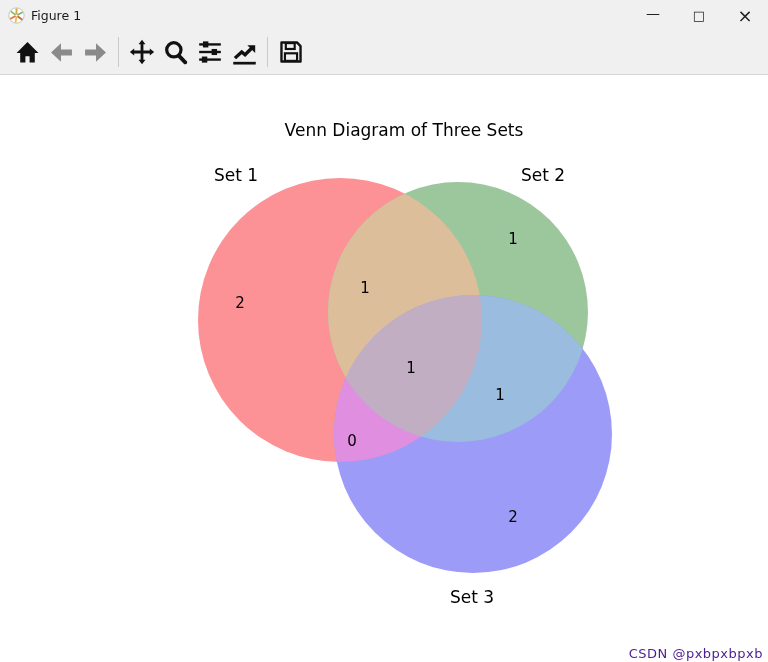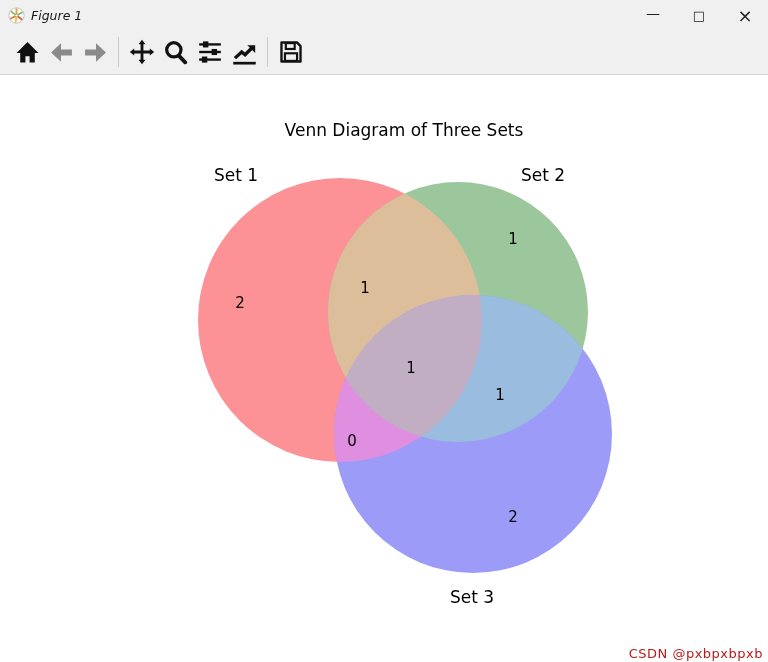--- a/index.html
+++ b/index.html
@@ -2,39 +2,39 @@
 <html><head>
 <meta charset="utf-8">
 <style>
   * { margin:0; padding:0; box-sizing:border-box; }
   html,body { width:768px; height:662px; font-family:"DejaVu Sans","Liberation Sans",sans-serif; background:#fff; overflow:hidden; }
   .window { width:768px; height:662px; display:flex; flex-direction:column; background:#fff; }
 
   
   .titlebar { height:30px; background:#f0f0f0; display:flex; align-items:center; flex:0 0 auto; }
   .app-icon { width:17px; height:17px; margin:0 6px 0 8px; flex:0 0 auto; }
-  .title-text { font-size:12.5px; color:#1a1a1a;font-style:italic; }
+  .title-text { font-size:12.5px; color:#1a1a1a; }
   .win-controls { margin-left:auto; display:flex; height:100%; }
   .win-btn { width:46px; height:100%; display:flex; align-items:center; justify-content:center; color:#222; font-size:13px; cursor:default; }
   .win-btn.minimize span { position:relative; top:-2px; font-size:14px; }
   .win-btn.close span { font-size:18px; font-weight:400; }
 
   
   .toolbar { height:45px; background:#f0f0f0; border-bottom:1px solid #d6d6d4; display:flex; align-items:center; padding-left:10px; flex:0 0 auto; }
   .tool-btn { width:34px; height:36px; display:flex; align-items:center; justify-content:center; border-radius:3px; }
   .tool-btn svg { display:block; }
   .tb-sep { width:1px; height:30px; background:#c9c9c7; margin:0 6px; }
 
   
   .canvas { position:relative; flex:1 1 auto; background:#ffffff; }
   .venn-svg text { font-family:"DejaVu Sans","Liberation Sans",sans-serif; fill:#000; }
   .venn-title { font-size:17px; }
   .set-label { font-size:17px; }
   .region-num { font-size:15px; }
-  .watermark { position:absolute; right:5px; bottom:5px; font-size:13px; color:#b91c1c; letter-spacing:0.5px;margin-left:20px; }
+  .watermark { position:absolute; right:5px; bottom:5px; font-size:13px; color:#4c1d95; letter-spacing:0.5px;margin-left:20px; }
 </style>
 </head>
 <body>
 
 <div class="window">
 
   <div class="titlebar">
     <svg class="app-icon" viewBox="0 0 20 20">
       <circle cx="10" cy="10" r="9" fill="#ffffff" stroke="#b9b9b9" stroke-width="1"></circle>
       <g stroke-width="2.2" stroke-linecap="round">

